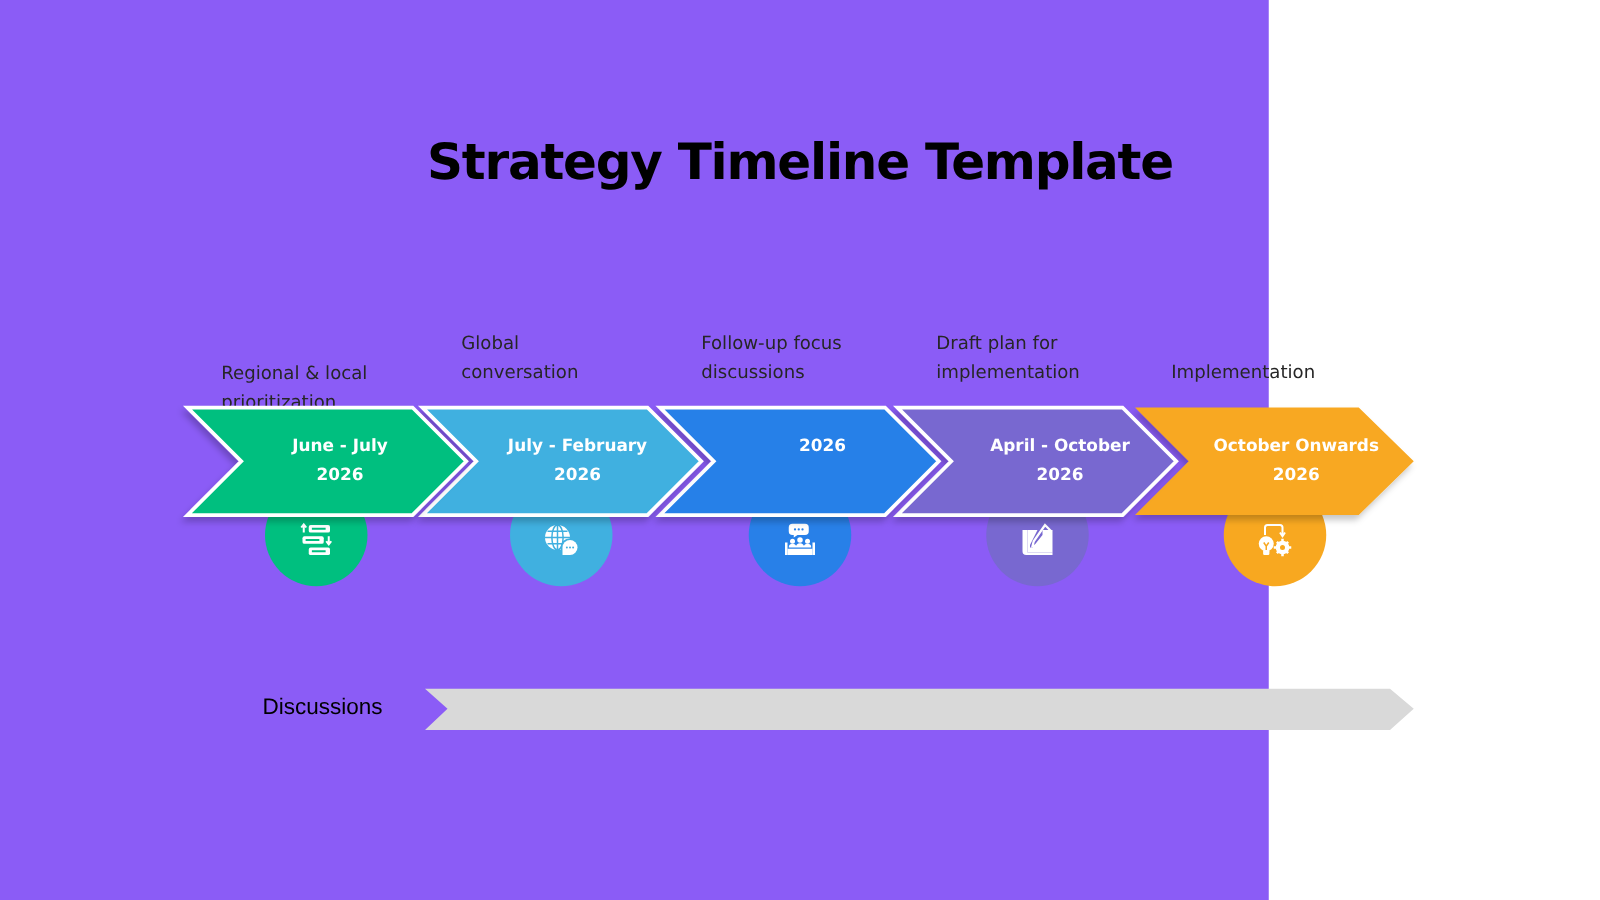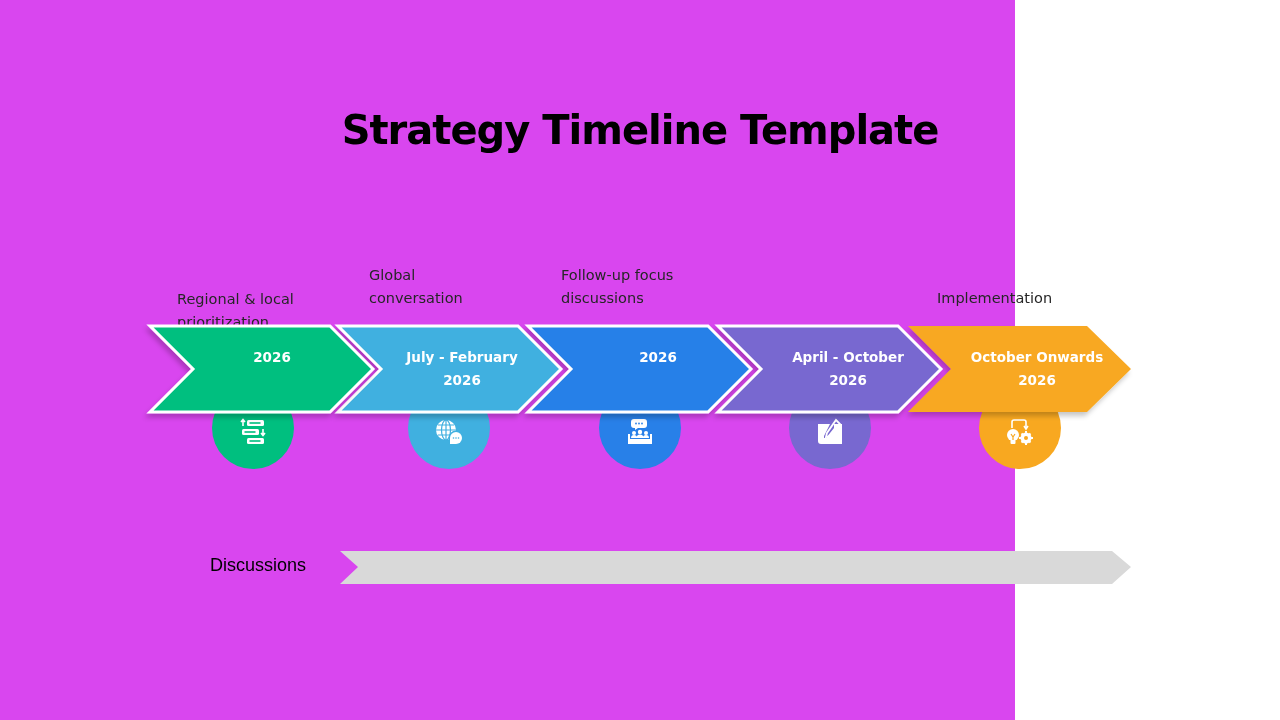--- a/index.html
+++ b/index.html
@@ -8,21 +8,21 @@
       width: 1280px;
       height: 720px;
       background: #ffffff;
       overflow: hidden;
       font-family: "Liberation Sans", "DejaVu Sans", sans-serif;
     }
     .slide {
       position: relative;
       width: 1015px;
       height: 720px;
-      background: #d946ef;
+      background: #8b5cf6;
     }
     .title {
       position: absolute;
       left: 0;
       top: 100px;
       width: 1280px;
       text-align: center;
       font-family: "DejaVu Sans", sans-serif;
       font-weight: bold;
       font-size: 40px;
@@ -88,20 +88,24 @@
     <div>Regional &amp; local</div>
     <div>prioritization</div>
   </div>
   <div class="phase-caption" style="left:369px; top:264px;">
     <div>Global</div>
     <div>conversation</div>
   </div>
   <div class="phase-caption" style="left:561px; top:264px;">
     <div>Follow-up focus</div>
     <div>discussions</div>
+  </div>
+  <div class="phase-caption" style="left:749px; top:264px;">
+    <div>Draft plan for</div>
+    <div>implementation</div>
   </div>
   <div class="phase-caption" style="left:937px; top:264px;">
     <div style="height:23px"></div>
     <div>Implementation</div>
   </div>
 
   <div class="icon-circle" style="left:212px; top:387px; background:#00BF7F;">
     <svg viewBox="0 0 32 32">
       <rect x="10" y="4" width="17" height="6" rx="1.5" fill="#fff"></rect>
       <rect x="12.5" y="6.2" width="11" height="1.6" fill="#00BF7F"></rect>
@@ -172,20 +176,21 @@
       <polygon points="718,326 898,326 941,369 898,412 718,412 761,369" fill="#7868D0" filter="url(#sh)" stroke="#ffffff" stroke-width="3" stroke-linejoin="miter"></polygon>
       <polygon points="528,326 708,326 751,369 708,412 528,412 571,369" fill="#2880E8" filter="url(#sh)" stroke="#ffffff" stroke-width="3"></polygon>
       <polygon points="338,326 518,326 561,369 518,412 338,412 381,369" fill="#40B0E0" filter="url(#sh)" stroke="#ffffff" stroke-width="3"></polygon>
       <polygon points="150,326 330,326 373,369 330,412 150,412 193,369" fill="#00BF7F" filter="url(#sh)" stroke="#ffffff" stroke-width="3"></polygon>
 
       <polygon points="340,551 1112,551 1131,567 1112,584 340,584 358,567" fill="#D9D9D9"></polygon>
     </svg>
   </div>
 
   <div class="chevron-label" style="left:172px; top:346px;">
+    <div>June - July</div>
     <div>2026</div>
   </div>
   <div class="chevron-label" style="left:362px; top:346px;">
     <div>July - February</div>
     <div>2026</div>
   </div>
   <div class="chevron-label" style="left:558px; top:346px;">
     <div>2026</div>
   </div>
   <div class="chevron-label" style="left:748px; top:346px;">

